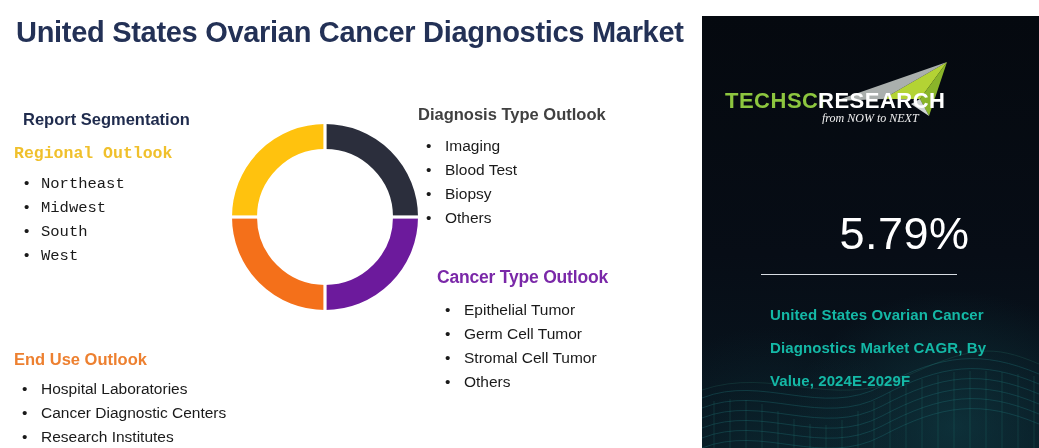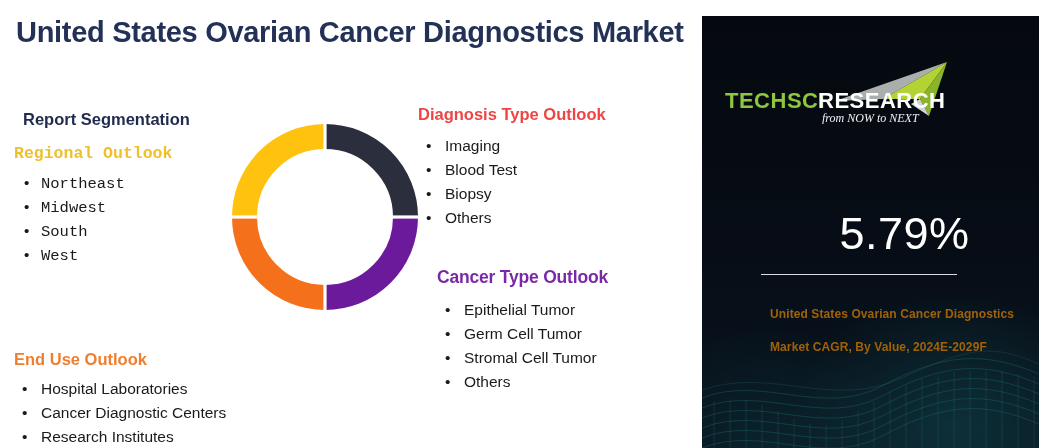--- a/index.html
+++ b/index.html
@@ -148,23 +148,23 @@
     top: 258px;
     width: 196px;
     height: 1px;
     background: #d8dde3;
   }
   .cagr-caption {
     position: absolute;
     left: 68px;
     top: 282px;
     width: 245px;
-    font-size: 12px;
+    font-size: 15px;
     font-weight: bold;
-    color: #a16207;
+    color: #14b8a6;
     line-height: 33px;
     letter-spacing: 0.1px;
   }
 </style>
 </head>
 <body>
 
 <div class="infographic">
 
   <div class="left-panel">
@@ -189,21 +189,21 @@
       <div class="sec-heading orange" style="color: rgb(237, 128, 48);">End Use Outlook</div>
       <ul class="bullet-list">
         <li><span class="dot">•</span><span>Hospital Laboratories</span></li>
         <li><span class="dot">•</span><span>Cancer Diagnostic Centers</span></li>
         <li><span class="dot">•</span><span>Research Institutes</span></li>
         <li><span class="dot">•</span><span>Others</span></li>
       </ul>
     </div>
 
     <div class="blk-diagnosis">
-      <div class="sec-heading dark" style="color: #ef4444;">Diagnosis Type Outlook</div>
+      <div class="sec-heading dark" style="color: #404040;">Diagnosis Type Outlook</div>
       <ul class="bullet-list">
         <li><span class="dot">•</span><span>Imaging</span></li>
         <li><span class="dot">•</span><span>Blood Test</span></li>
         <li><span class="dot">•</span><span>Biopsy</span></li>
         <li><span class="dot">•</span><span>Others</span></li>
       </ul>
     </div>
 
     <div class="blk-cancertype">
       <div class="sec-heading purple" style="color: rgb(122, 40, 168);">Cancer Type Outlook</div>

